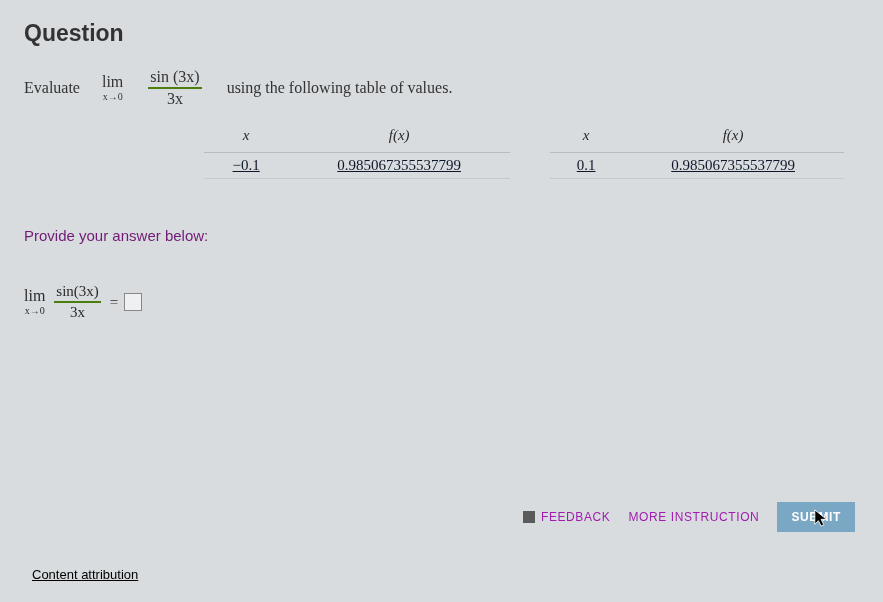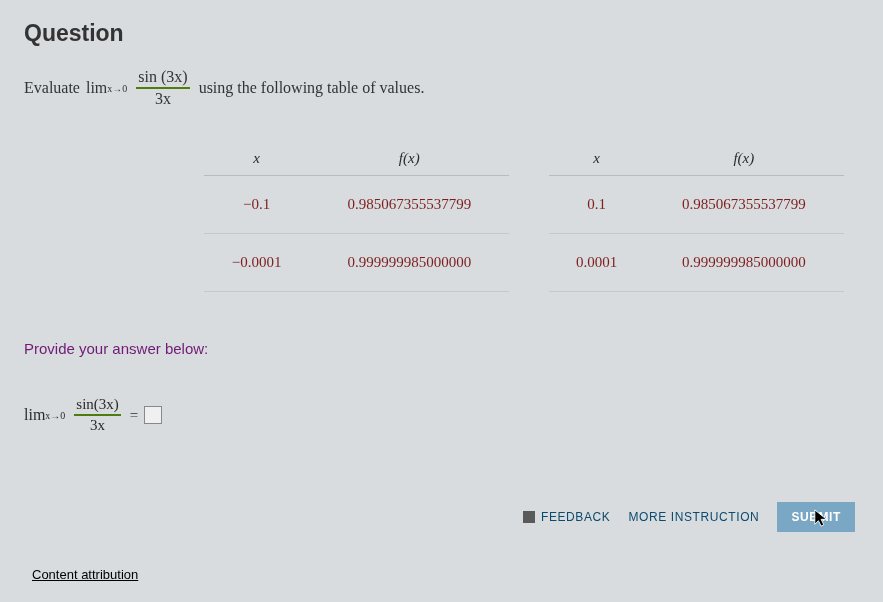--- a/index.html
+++ b/index.html
@@ -16,28 +16,28 @@
     .title {
       font-size: 23px;
       font-weight: bold;
       font-family: Arial, sans-serif;
       color: #333;
       margin-bottom: 22px;
     }
     .prompt-row {
       display: flex;
       align-items: center;
-      gap: 6px;
+      gap: 22px;
       font-size: 16px;
       color: #333;
-      margin-bottom: 35px;
+      margin-bottom: 12px;
     }
     .lim-box {
       display: inline-flex;
-      flex-direction: row;
+      flex-direction: column;
       align-items: center;
       line-height: 1;
     }
     .lim-top {
       font-size: 16px;
     }
     .lim-bot {
       font-size: 10px;
       margin-top: 2px;
     }
@@ -59,24 +59,25 @@
       font-family: 'Times New Roman', serif;
     }
     table.vals th {
       font-weight: normal;
       font-style: italic;
       padding: 8px 16px;
       text-align: center;
       border-bottom: 1px solid #b8bcbe;
     }
     table.vals td {
-      padding: 20px 16px;
+      padding: 4px 16px;
       text-align: center;
       border-bottom: 1px solid #c5c9cb;
-      color: #7f1d1d;
+      color: #0f172a;
+      text-decoration: underline;
     }
     table.vals tr:last-child td { border-bottom: 1px solid #c5c9cb; }
     table.vals .spacer { width: 40px; border: none !important; }
 
     .provide {
       font-size: 15px;
       color: #701a75;
       margin-top: 48px;
       margin-bottom: 40px;
       font-family: Arial, sans-serif;
@@ -102,21 +103,21 @@
       right: 28px;
       bottom: 70px;
       display: flex;
       align-items: center;
       gap: 18px;
       font-family: Arial, sans-serif;
       font-size: 12px;
       letter-spacing: 0.6px;
     }
     .feedback-btn, .more-btn {
-      color: #0c4a6e;
+      color: #a21caf;
       cursor: pointer;
       display:flex;
       align-items:center;
       gap:6px;
     }
     .flag-icon {
       width:12px;height:12px;background:#5a5a5a;display:inline-block;
     }
     .submit-btn {
       background: #7aa7c4;
@@ -175,27 +176,20 @@
     </tr>
   </thead>
   <tbody>
     <tr>
       <td>−0.1</td>
       <td>0.985067355537799</td>
       <td class="spacer"></td>
       <td>0.1</td>
       <td>0.985067355537799</td>
     </tr>
-    <tr>
-      <td>−0.0001</td>
-      <td>0.999999985000000</td>
-      <td class="spacer"></td>
-      <td>0.0001</td>
-      <td>0.999999985000000</td>
-    </tr>
   </tbody>
 </table>
 
 <div class="provide">Provide your answer below:</div>
 
 <div class="answer-row">
   <span class="lim-box">
     <span class="lim-top">lim</span>
     <span class="lim-bot">x→0</span>
   </span>

